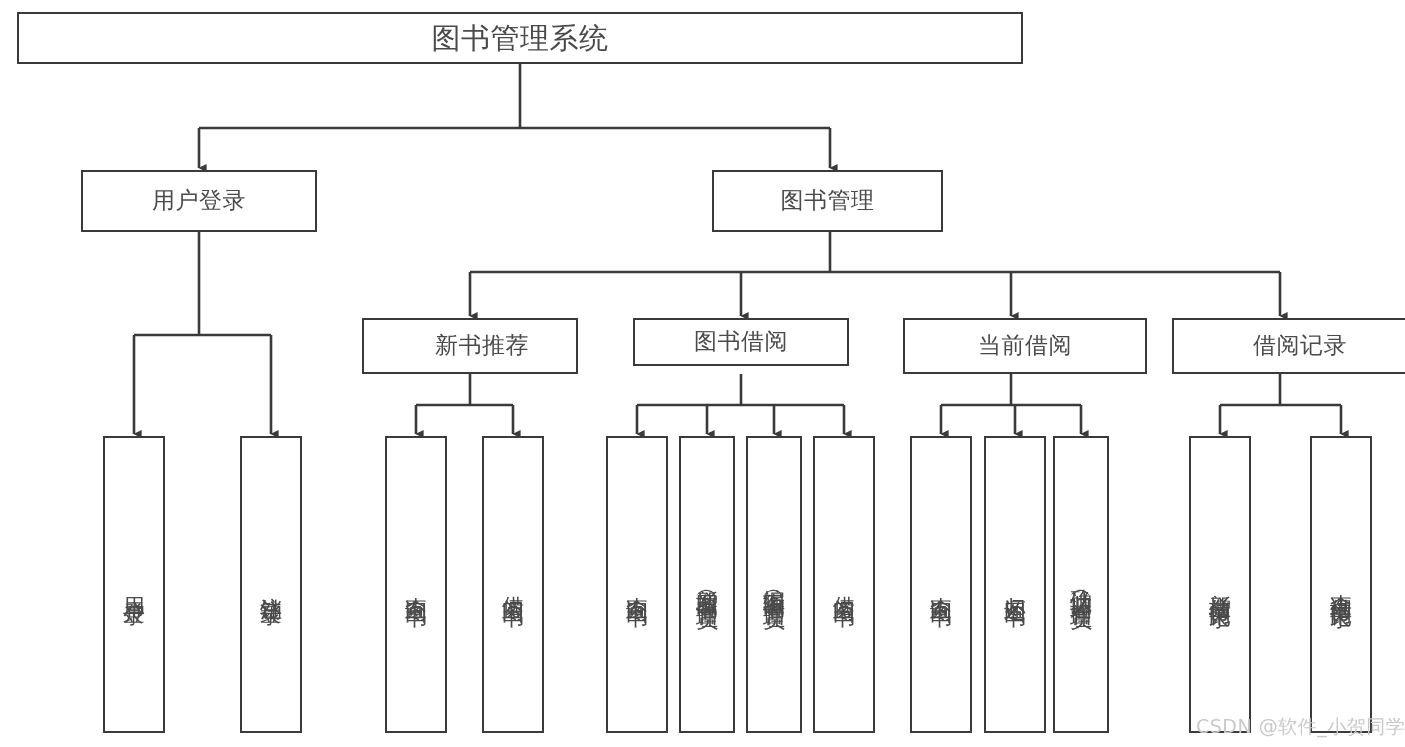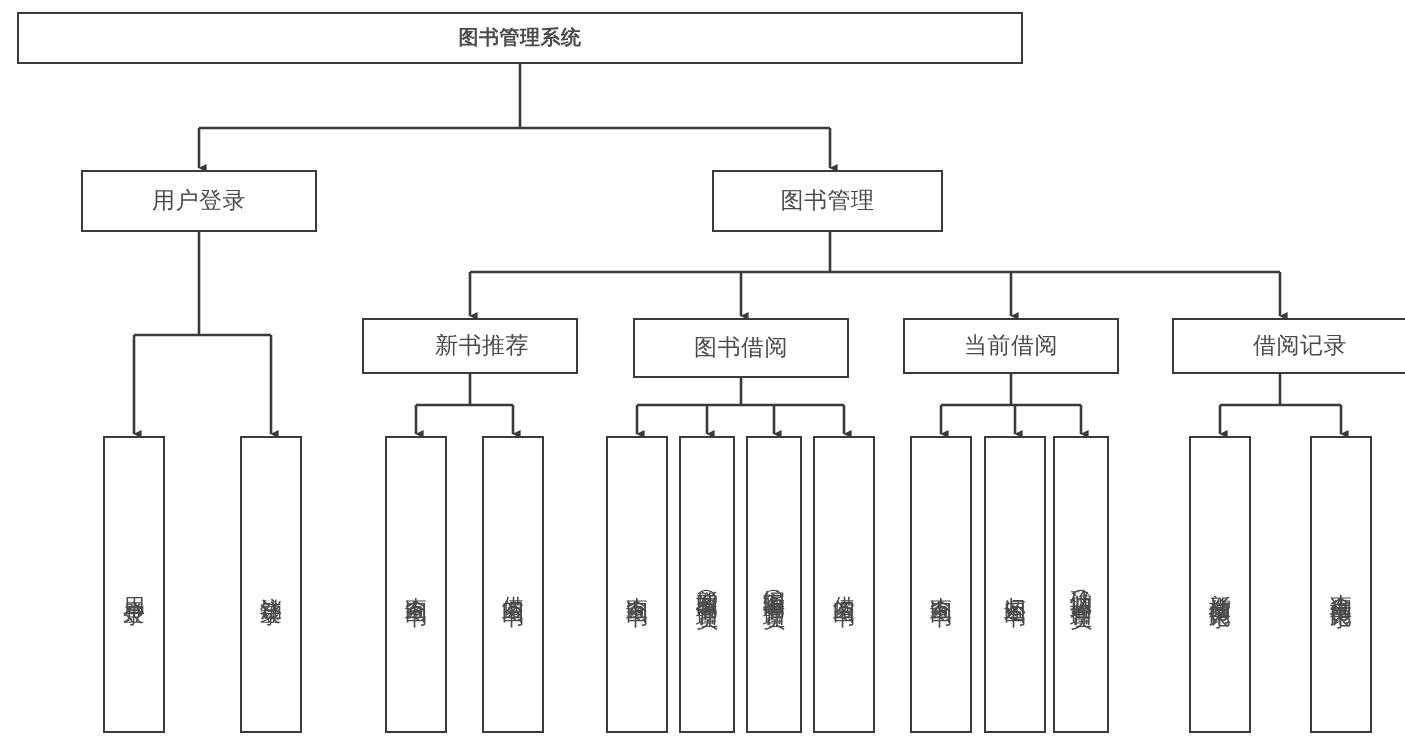--- a/index.html
+++ b/index.html
@@ -44,22 +44,21 @@
     white-space: nowrap;
     text-align: center;
   }
   .node.vertical .node-label {
     writing-mode: vertical-rl;
     text-orientation: upright;
     letter-spacing: 3px;
     font-size: 22px;
   }
   .node.root .node-label {
-    font-size: 20px;
-    font-weight: bold;
+    font-size: 29px;
   }
   .watermark {
     position: absolute;
     color: #c9c9c9;
     font-size: 19px;
     letter-spacing: 0.5px;
     white-space: nowrap;
     z-index: 3;
   }
 </style>
@@ -120,24 +119,24 @@
         <span class="node-label">用户登录</span>
       </div>
       <div class="node" style="left: 712px; top: 170px; width: 231px; height: 62px;">
         <span class="node-label">图书管理</span>
       </div>
     </div>
   <div id="level2-container">
       <div class="node" style="left: 362px; top: 318px; width: 216px; height: 56px; padding-left: 24px;">
         <span class="node-label">新书推荐</span>
       </div>
-      <div class="node" style="left: 633px; top: 318px; width: 216px; height: 60px;">
+      <div class="node" style="left: 633px; top: 318px; width: 216px; height: 48px;">
         <span class="node-label">图书借阅</span>
       </div>
-      <div class="node" style="left: 903px; top: 318px; width: 216px; height: 56px;">
+      <div class="node" style="left: 903px; top: 318px; width: 244px; height: 56px;">
         <span class="node-label">当前借阅</span>
       </div>
       <div class="node" style="left: 1172px; top: 318px; width: 256px; height: 56px;">
         <span class="node-label">借阅记录</span>
       </div>
     </div>
   <div id="leaves-container">
       <div class="node vertical" style="left: 103px; top: 436px; width: 62px; height: 297px;">
         <span class="node-label">用户登录</span>
       </div>
@@ -172,14 +171,15 @@
         <span class="node-label">确认归还（管理员）</span>
       </div>
       <div class="node vertical" style="left: 1189px; top: 436px; width: 62px; height: 297px;">
         <span class="node-label">新增借阅记录</span>
       </div>
       <div class="node vertical" style="left: 1310px; top: 436px; width: 62px; height: 297px;">
         <span class="node-label">查询借阅记录</span>
       </div>
     </div>
 
+  <div class="watermark" style="left:1196px; top:714px;">CSDN @软件_小贺同学</div>
 
 </div>
 
 </body></html>

